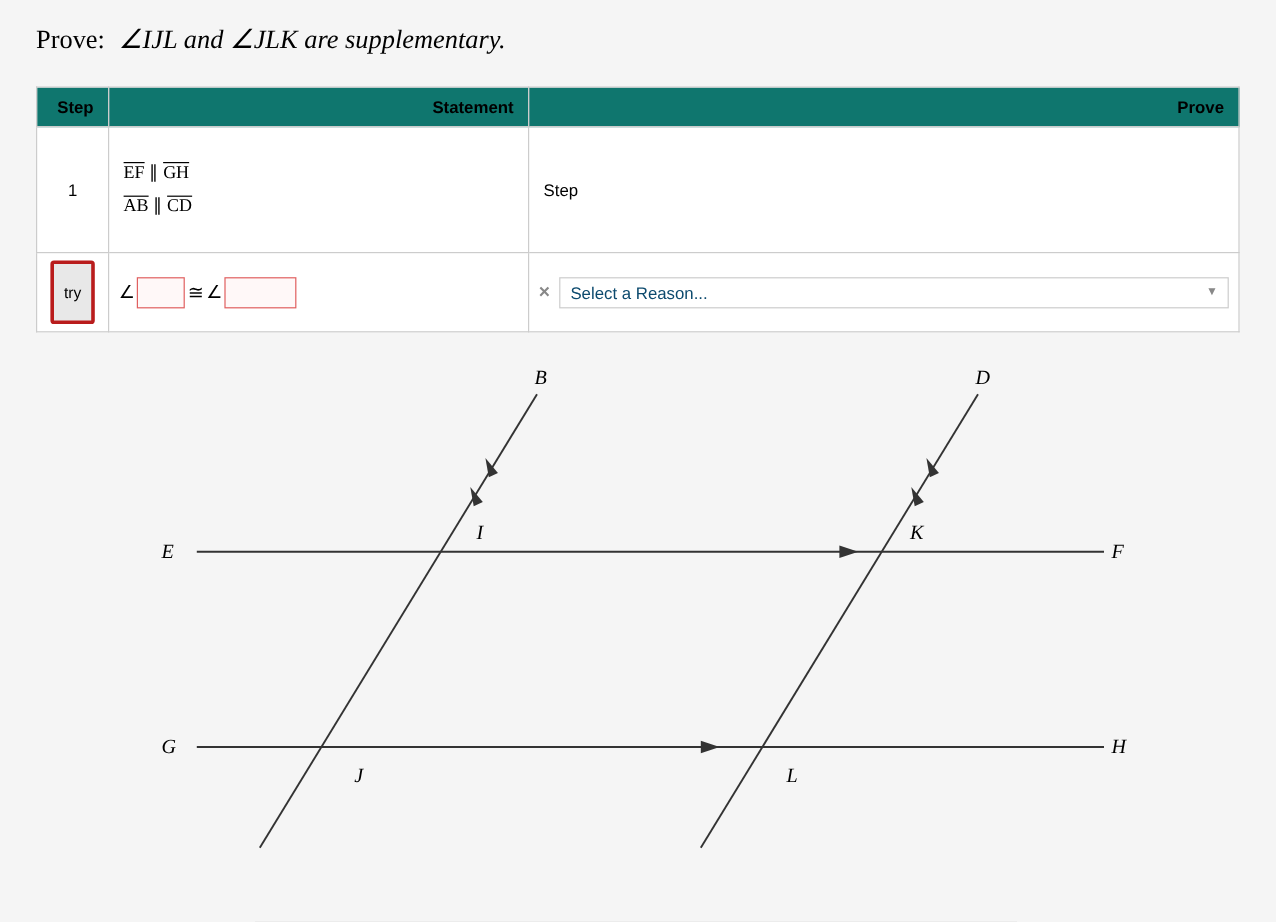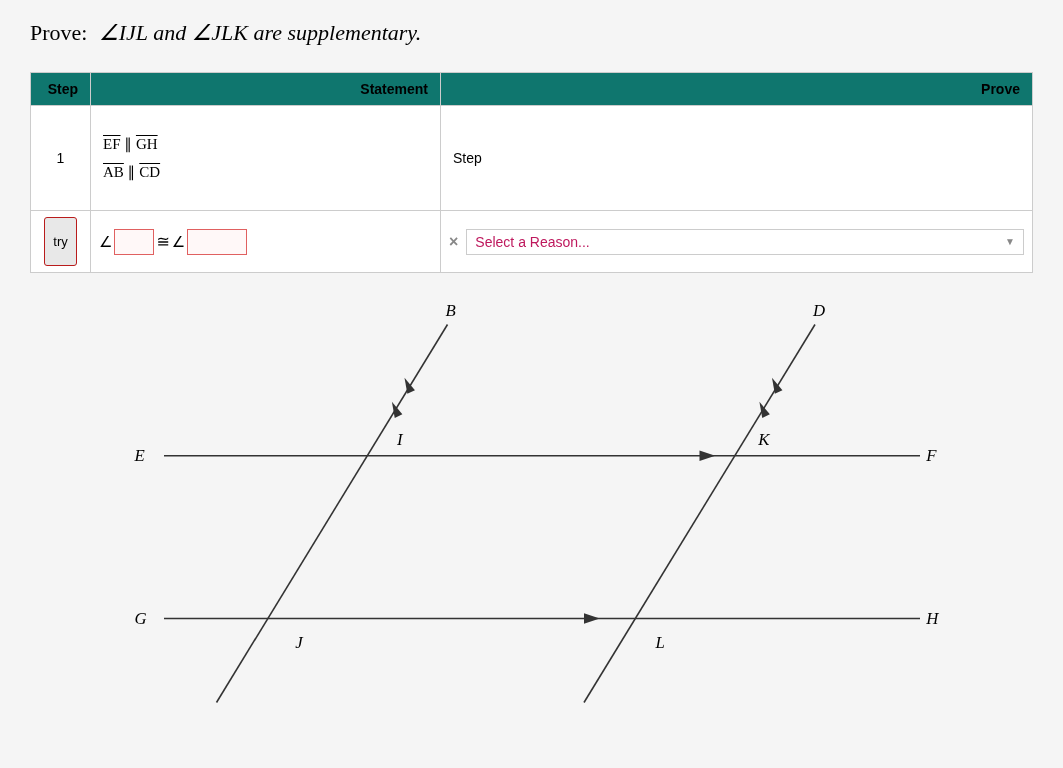--- a/index.html
+++ b/index.html
@@ -72,21 +72,21 @@
       font-family: Arial, sans-serif;
     }
 
     
     .try-row td {
       padding: 6px 8px;
       vertical-align: middle;
     }
     .try-btn {
       background: #e8e8e8;
-      border: 1px solid #b91c1c;
+      border: 3px solid #b91c1c;
       border-radius: 3px;
       padding: 16px 8px;
       font-size: 13px;
       cursor: pointer;
       font-family: Arial, sans-serif;
     }
     .statement-input-area {
       display: flex;
       align-items: center;
       gap: 2px;
@@ -207,21 +207,21 @@
             <span class="angle-input-box"></span>
             <span class="cong-sym">≅</span>
             <span>∠</span>
             <span class="angle-input-box2"></span>
           </div>
         </td>
         <td class="reason-col">
           <div class="reason-area">
             <span class="x-btn">×</span>
             <div class="reason-dropdown-wrapper">
-              <span style="color:#be185d; font-size:14px; font-family:Arial,sans-serif;">Select a Reason...</span>
+              <span style="color:#0c4a6e; font-size:14px; font-family:Arial,sans-serif;">Select a Reason...</span>
               <span class="dropdown-arrow">▼</span>
             </div>
           </div>
         </td>
       </tr>
     </tbody>
   </table>
 
   <div class="diagram-area">
     <svg class="diagram-svg" viewBox="0 0 900 400" xmlns="http://www.w3.org/2000/svg">

